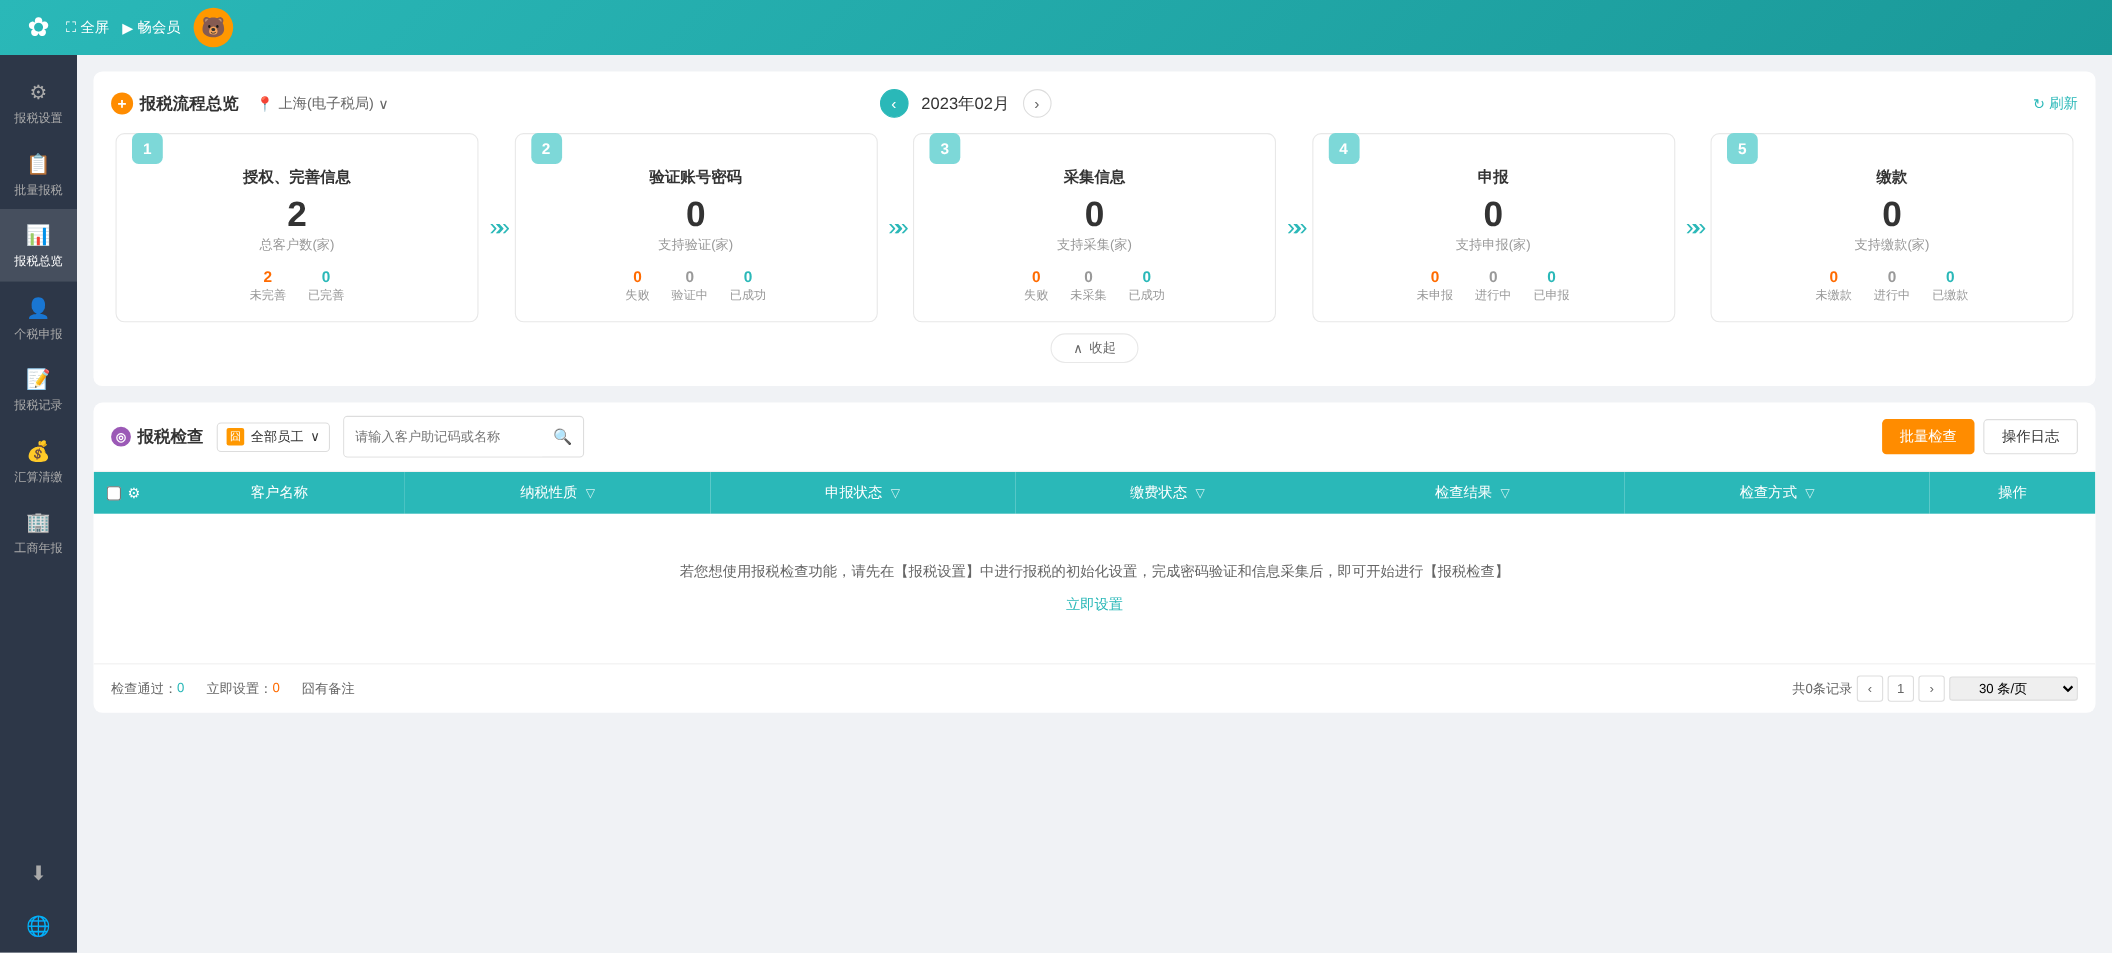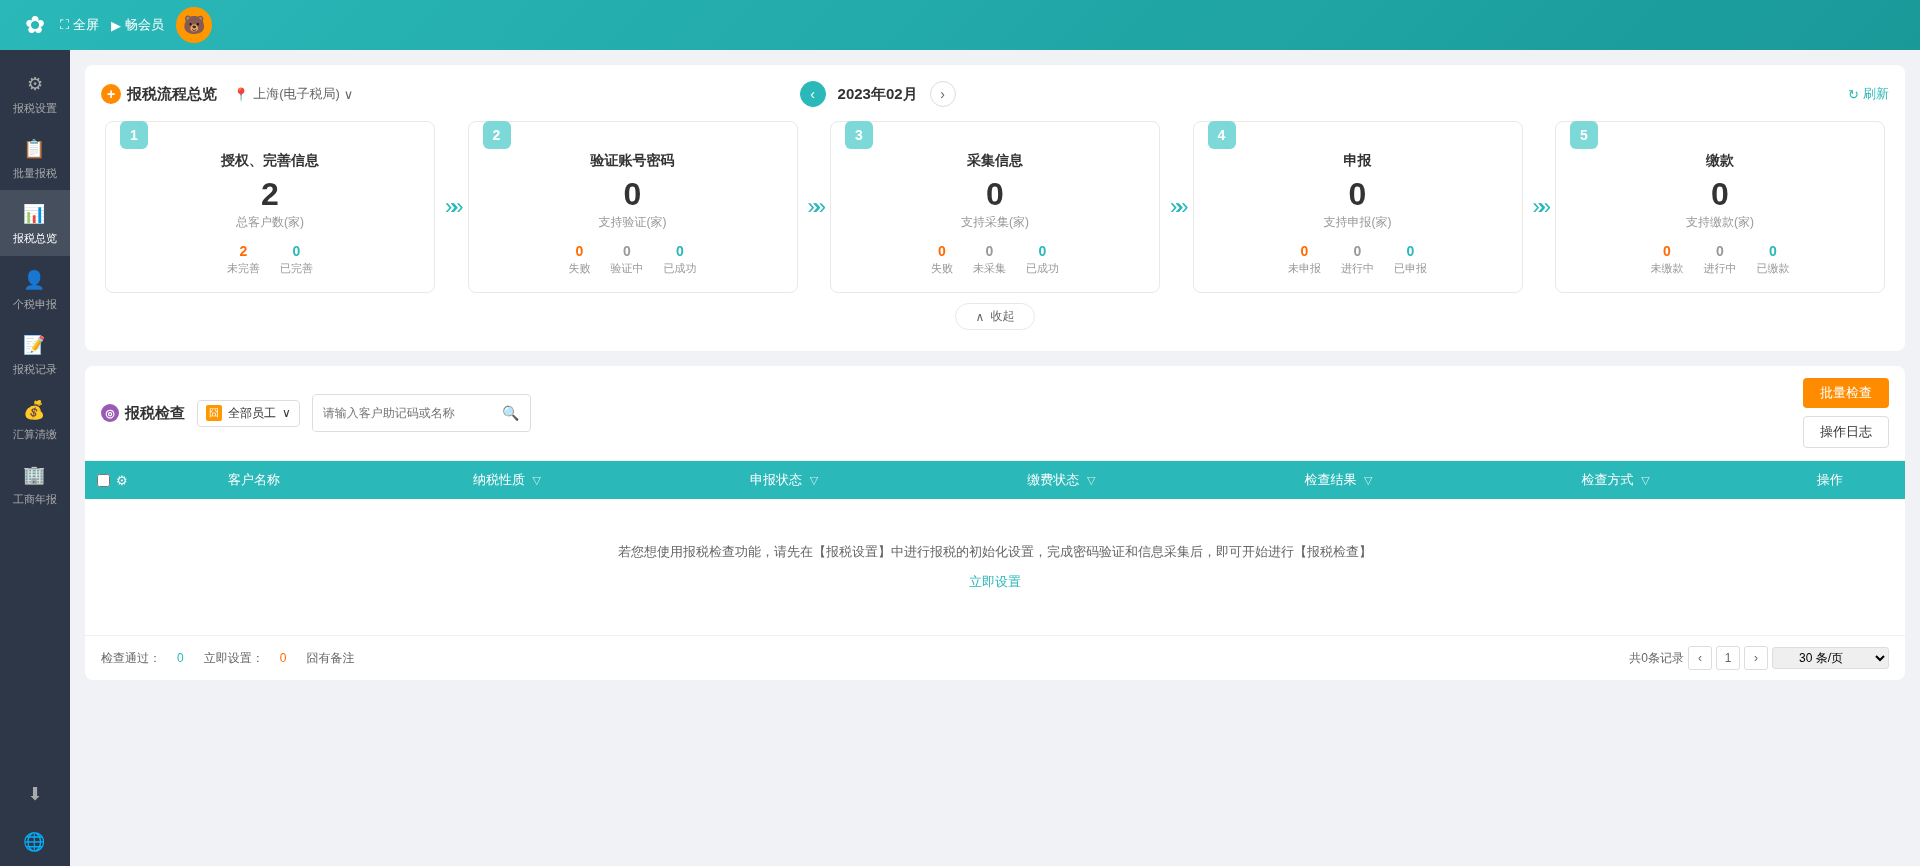--- a/index.html
+++ b/index.html
@@ -162,21 +162,21 @@
       width: 26px; height: 26px;
       border-radius: 50%;
       border: 1px solid #ddd;
       background: white;
       display: flex; align-items: center; justify-content: center;
       cursor: pointer;
       color: #666;
       font-size: 14px;
     }
     .date-nav .nav-btn.active { background: #2ab8b8; color: white; border-color: #2ab8b8; }
-    .date-text { font-size: 15px; font-weight: bold; color: #333; }
+    .date-text { font-size: 15px; font-weight: normal; color: #333; }
     .refresh-btn {
       margin-left: auto;
       color: #2ab8b8;
       cursor: pointer;
       font-size: 13px;
       display: flex;
       align-items: center;
       gap: 4px;
     }
 
@@ -335,21 +335,21 @@
       color: #999;
     }
     .search-box .search-btn {
       background: white;
       border: none;
       padding: 5px 10px;
       cursor: pointer;
       color: #999;
       font-size: 14px;
     }
-    .right-btns { margin-left: auto; display: flex; gap: 8px; flex-direction: column; }
+    .right-btns { margin-left: auto; display: flex; gap: 8px; }
     .btn-orange {
       background: #ff8c00;
       color: white;
       border: none;
       border-radius: 4px;
       padding: 6px 16px;
       cursor: pointer;
       font-size: 13px;
     }
     .btn-outline {
@@ -412,21 +412,21 @@
     
     .table-footer {
       display: flex;
       align-items: center;
       padding: 10px 16px;
       border-top: 1px solid #f0f0f0;
       font-size: 12px;
       color: #666;
       gap: 20px;
     }
-    .footer-stat { display: flex; align-items: center; gap: 16px; }
+    .footer-stat { display: flex; gap: 0; }
     .footer-stat .val { color: #2ab8b8; }
     .footer-right {
       margin-left: auto;
       display: flex;
       align-items: center;
       gap: 4px;
       color: #666;
     }
     .page-btn {
       width: 24px; height: 24px;

